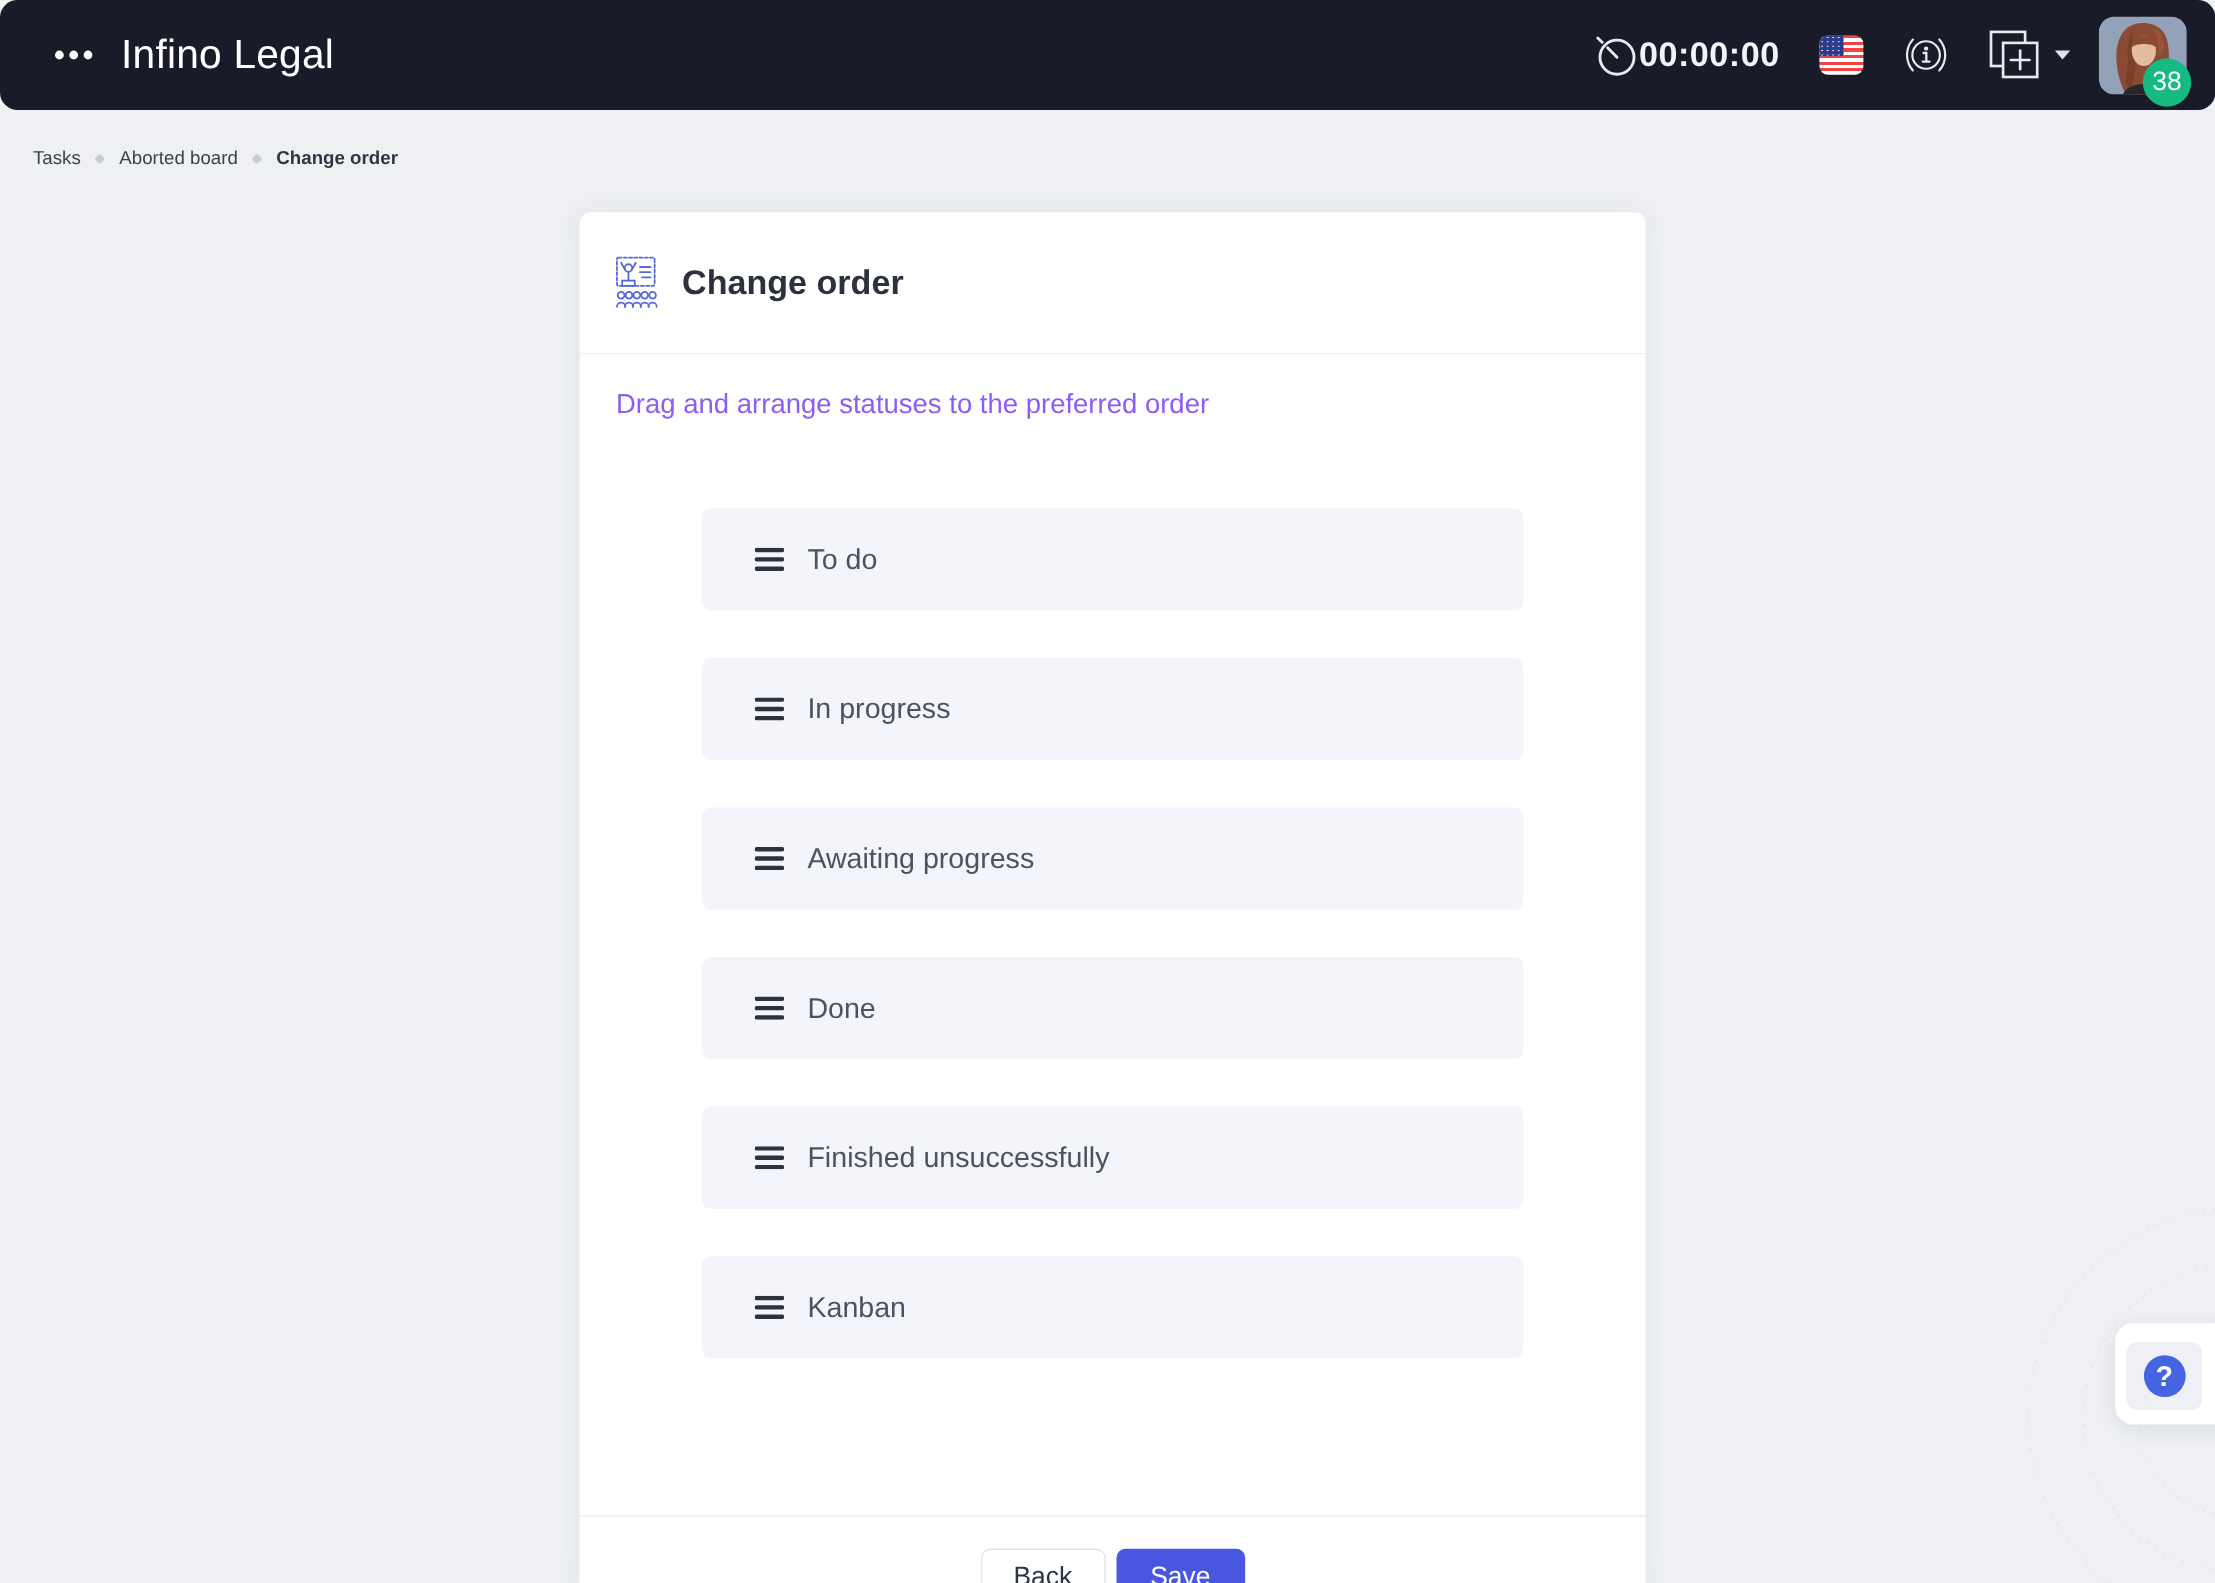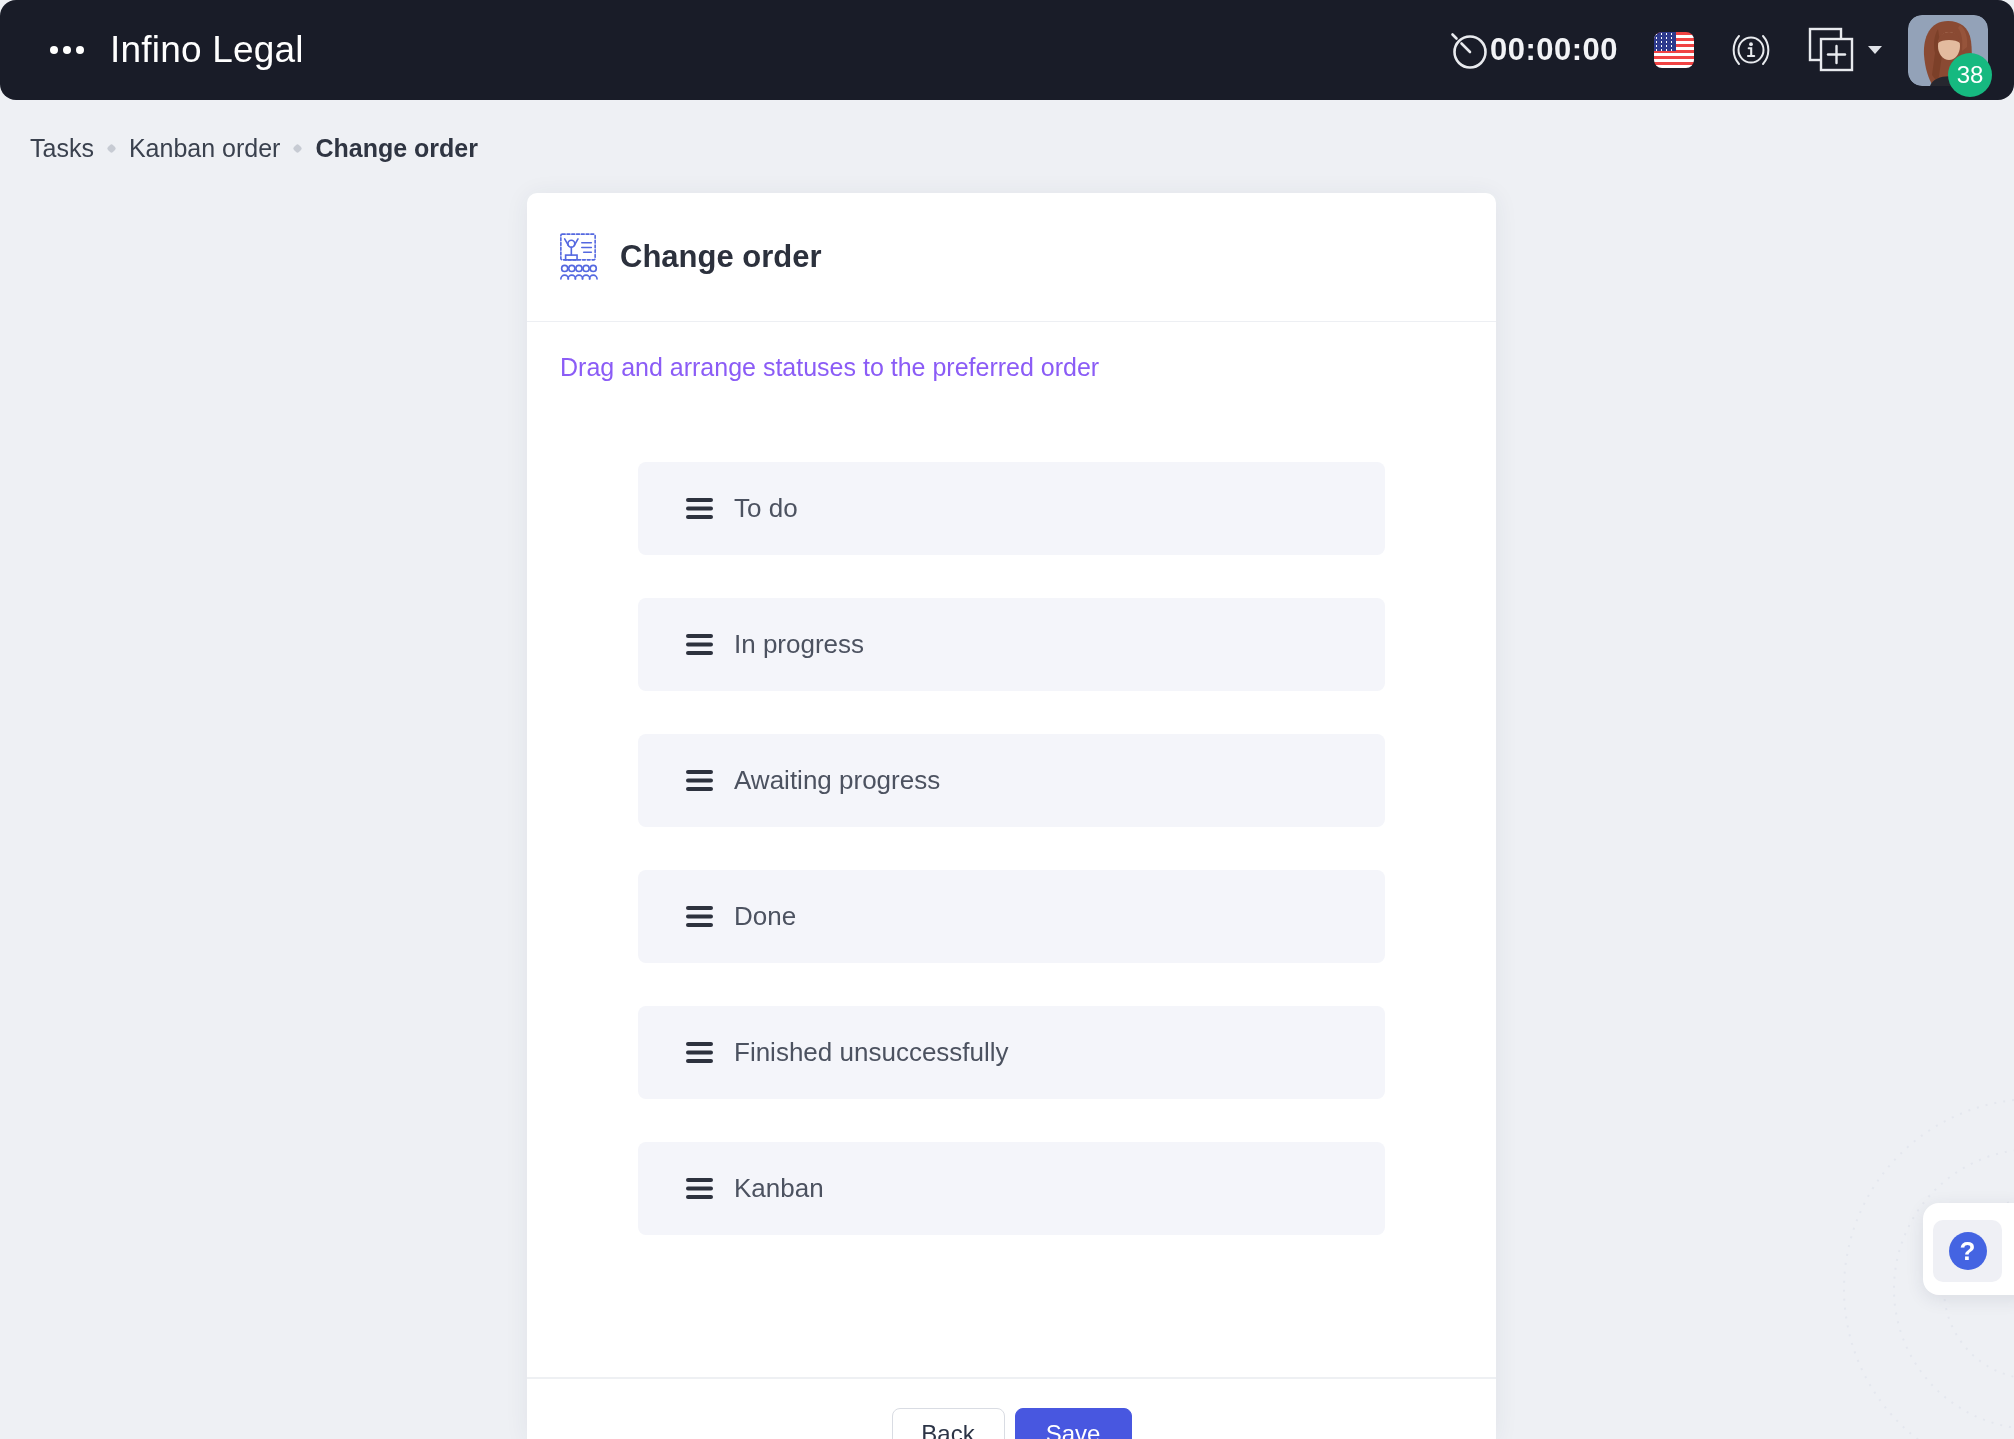--- a/index.html
+++ b/index.html
@@ -41,21 +41,21 @@
   .avatar { width:80px; height:71px; border-radius:14px; overflow:hidden; display:block; }
   .badge {
     position:absolute; right:-4px; bottom:-11px;
     width:44px; height:44px; border-radius:50%;
     background:#16b980; color:#ffffff;
     font-size:24px; font-weight:400;
     display:flex; align-items:center; justify-content:center;
   }
 
   
-  .breadcrumbs { display:flex; align-items:center; padding:34px 42px 0 30px; font-size:25px; }
+  .breadcrumbs { display:flex; align-items:center; padding:34px 42px 0 30px; font-size:17px; }
   .crumb { color:#3a414e; cursor:pointer; }
   .crumb.current { font-weight:700; color:#2f3542; cursor:default; }
   .crumb-sep { width:7px; height:7px; background:#c7cbd3; border-radius:2px; transform:rotate(45deg); margin:0 14px; }
 
   
   .rings { position:absolute; pointer-events:none; }
 
   
   .card {
     position:absolute; left:527px; top:193px; width:969px; height:1246px;
@@ -170,21 +170,21 @@
         <path d="M22,71 C26,58 56,58 60,71 Z" fill="#26272f"></path>
       </svg>
       <span class="badge">38</span>
     </div>
   </div>
 </header>
 
 <nav class="breadcrumbs">
   <span class="crumb">Tasks</span>
   <span class="crumb-sep"></span>
-  <span class="crumb">Kanban order</span>
+  <span class="crumb">Aborted board</span>
   <span class="crumb-sep"></span>
   <span class="crumb current">Change order</span>
 </nav>
 
 <svg class="rings" width="420" height="420" style="right:-140px; bottom:-60px; position:absolute;">
   <g fill="none" stroke="#e4e7ee" stroke-width="2" stroke-dasharray="2 7">
     <circle cx="300" cy="210" r="90"></circle>
     <circle cx="300" cy="210" r="140"></circle>
     <circle cx="300" cy="210" r="190"></circle>
   </g>

